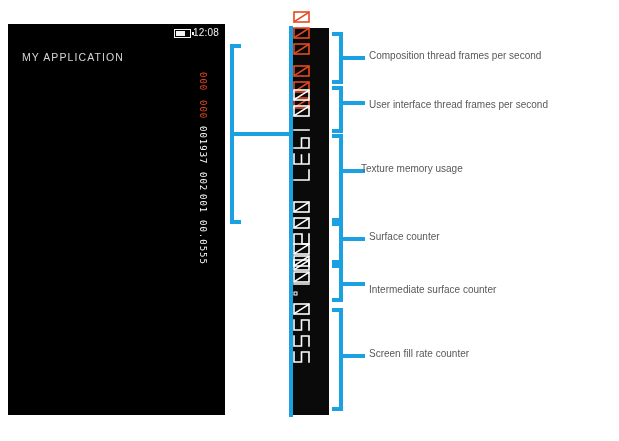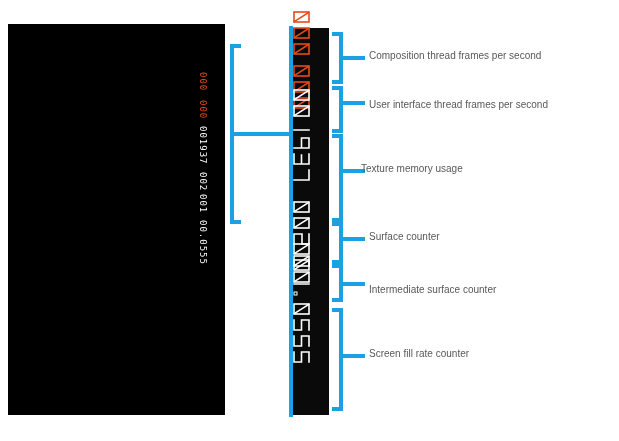--- a/index.html
+++ b/index.html
@@ -82,21 +82,26 @@
     position:absolute;color:#58585a;font-size:10px;
     font-family:"Liberation Sans","DejaVu Sans",sans-serif;
     white-space:nowrap;
   }
 </style>
 </head>
 <body>
 
 <div id="phone">
 
-
+  <div id="statusbar">
+    <span class="batt"></span>
+    <span id="clock">12:08</span>
+  </div>
+
+  <div id="app-title">MY APPLICATION</div>
 
 
   <div id="phone-counters">
       <div class="pc-group pc-orange" style="top: 18px;">
         <div class="pc-digits">000</div>
       </div>
       <div class="pc-group pc-orange" style="top: 46px;">
         <div class="pc-digits">000</div>
       </div>
       <div class="pc-group pc-white" style="top: 72px;">

